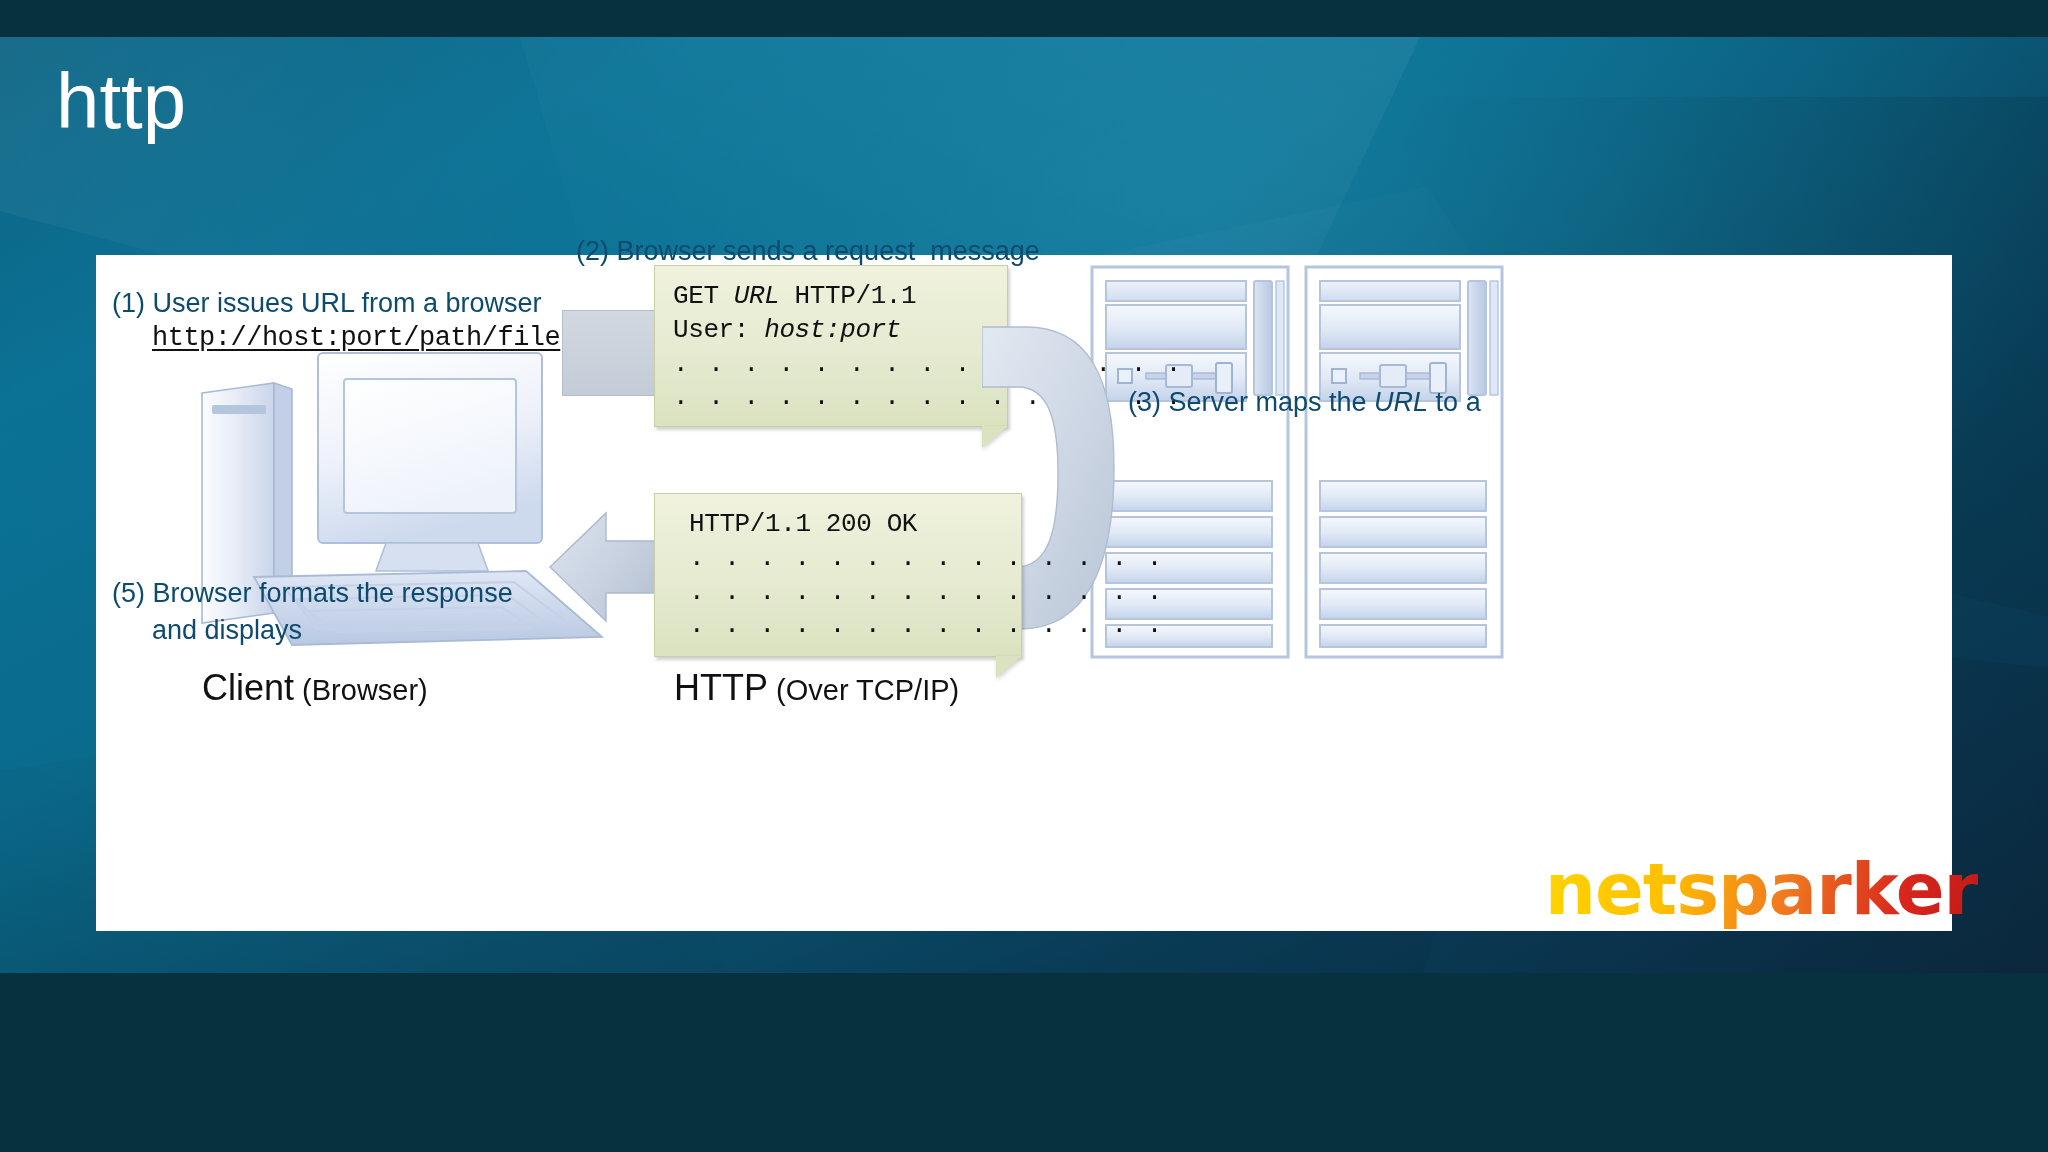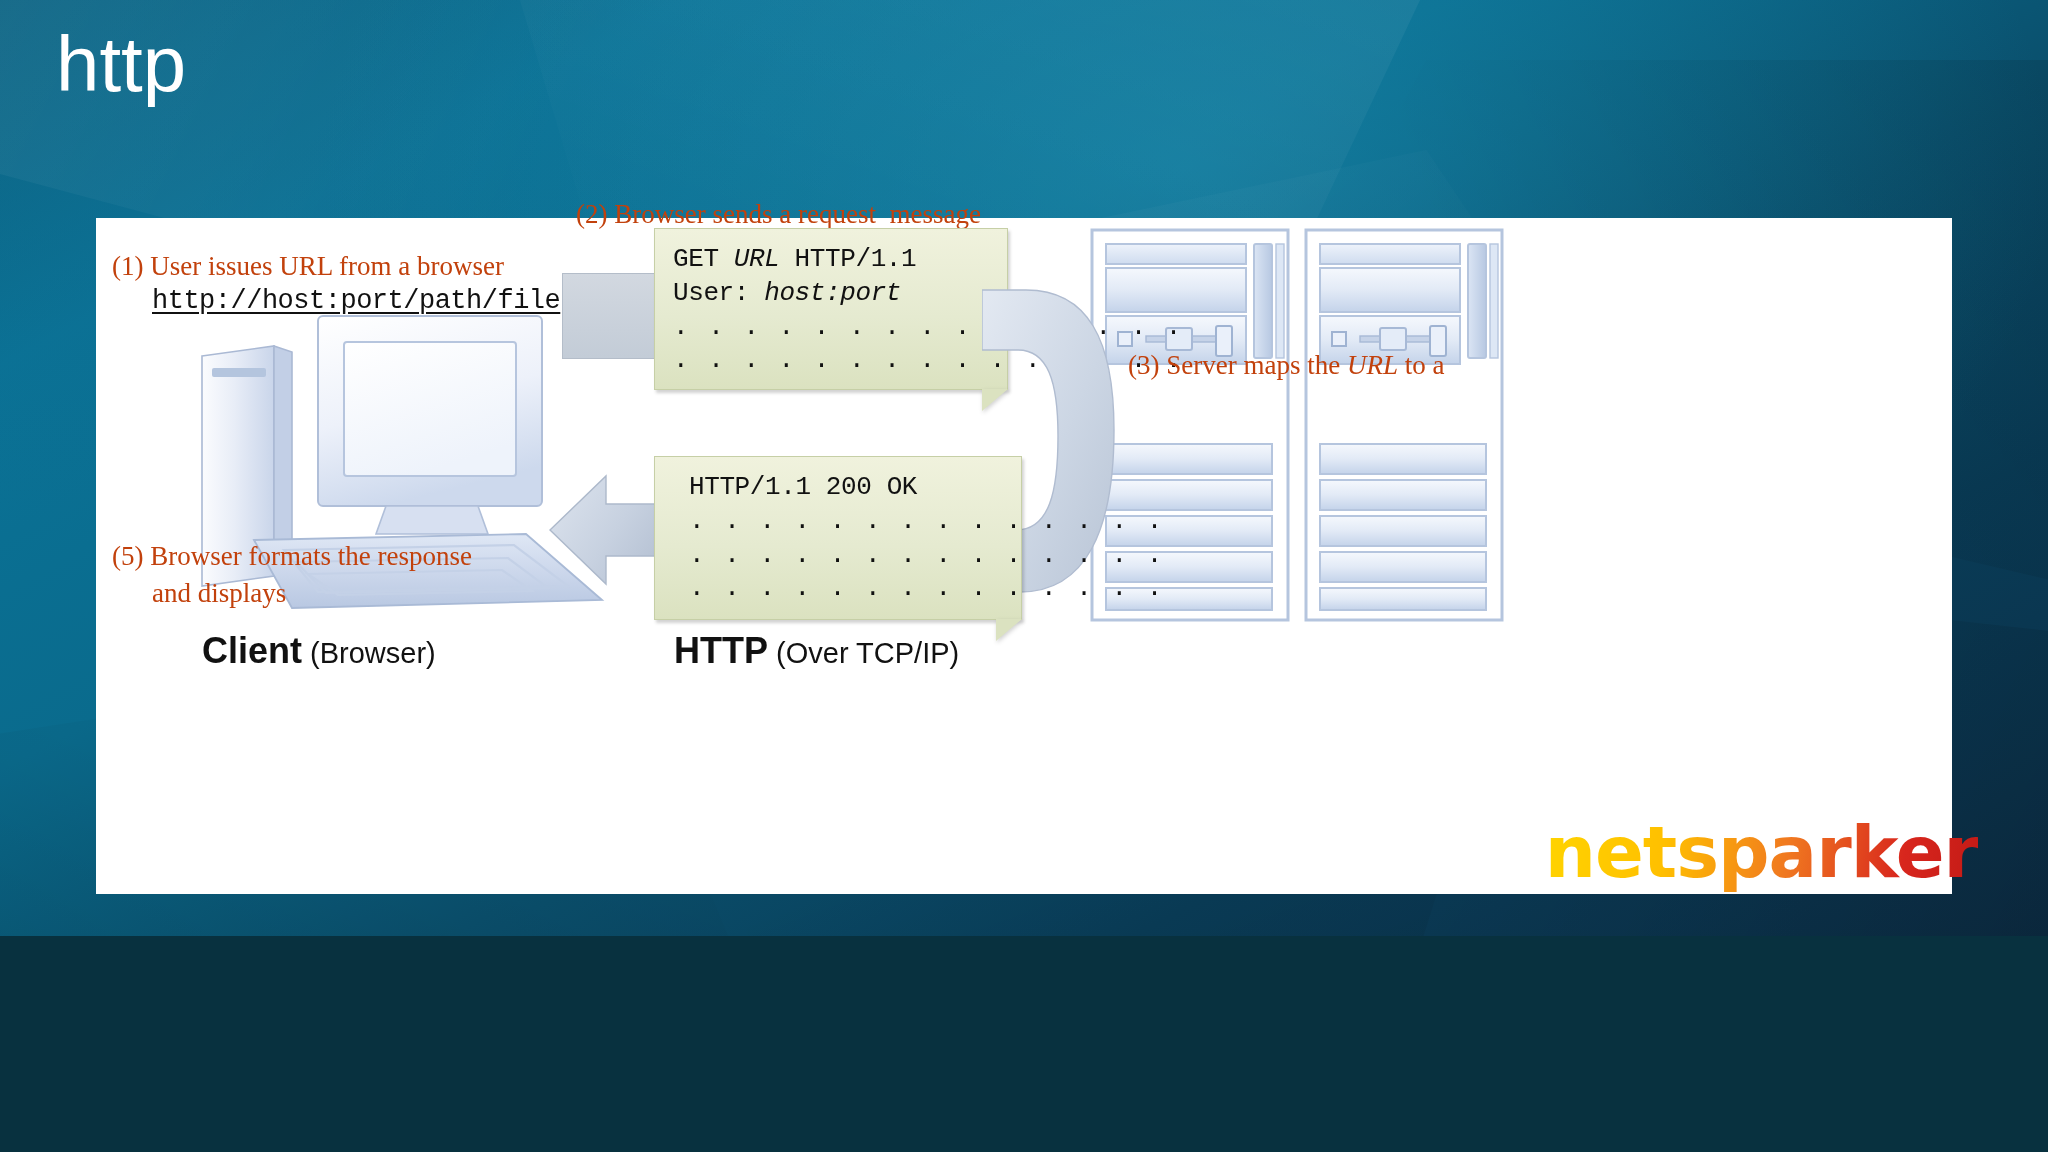--- a/index.html
+++ b/index.html
@@ -12,20 +12,21 @@
   }
   #slide {
     position: relative;
     width: 2048px;
     height: 936px;
     overflow: hidden;
     background:
       radial-gradient(ellipse 1400px 900px at 58% 18%, rgba(25,140,175,0.55) 0%, rgba(20,120,155,0.0) 62%),
       radial-gradient(ellipse 1200px 800px at 12% 8%, rgba(16,110,145,0.55) 0%, rgba(16,110,145,0) 60%),
       linear-gradient(152deg, #0b5f7d 0%, #0a7296 18%, #0a6b8d 38%, #0a4f6c 58%, #093c57 76%, #0c2d45 100%);
+    margin-top: 37px;
   }
   
   .facet { position: absolute; pointer-events: none; }
   .f1 { top:0; left:0; width:760px; height:300px;
         background: linear-gradient(115deg, rgba(255,255,255,0.05), rgba(255,255,255,0) 70%);
         clip-path: polygon(0 0, 100% 0, 62% 100%, 0 58%); }
   .f2 { top:0; left:520px; width:900px; height:420px;
         background: linear-gradient(200deg, rgba(255,255,255,0.055), rgba(255,255,255,0) 75%);
         clip-path: polygon(0 0, 100% 0, 78% 100%, 10% 72%); }
   .f3 { top:60px; left:1250px; width:800px; height:520px;
@@ -61,25 +62,24 @@
     position: absolute;
     left: 96px;
     top: 218px;
     width: 1856px;
     height: 676px;
     background: #ffffff;
   }
 
   .dtext {
     position: absolute;
-    color: #c2410c;
+    color: #0c4a6e;
     font-size: 27px;
     line-height: 1.38;
     white-space: pre;
-    font-family: Liberation Serif, serif;
   }
   .mono {
     font-family: "Liberation Mono", "DejaVu Sans Mono", monospace;
     letter-spacing: -0.5px;
   }
   .ital { font-style: italic; }
   .uline { text-decoration: underline; }
 
   
   #step1 { left: 16px; top: 30px; }
@@ -165,21 +165,21 @@
     left: 452px; top: 252px; width: 130px; height: 120px;
   }
 
   
   .caption {
     position: absolute;
     color: #111;
     font-size: 32px;
     white-space: pre;
   }
-  .caption b { font-weight: 700; font-size: 36px; }
+  .caption b { font-weight: 400; font-size: 36px; }
   .caption .sub { font-size: 29px; }
   #cap-client { left: 106px; top: 412px; }
   #cap-http   { left: 578px; top: 412px; }
   #cap-server { left: 1020px; top: 412px; }
 
   
   #pc { position: absolute; left: 100px; top: 90px; width: 420px; height: 310px; }
   
   #servers { position: absolute; left: 992px; top: 8px; width: 420px; height: 398px; }
 

